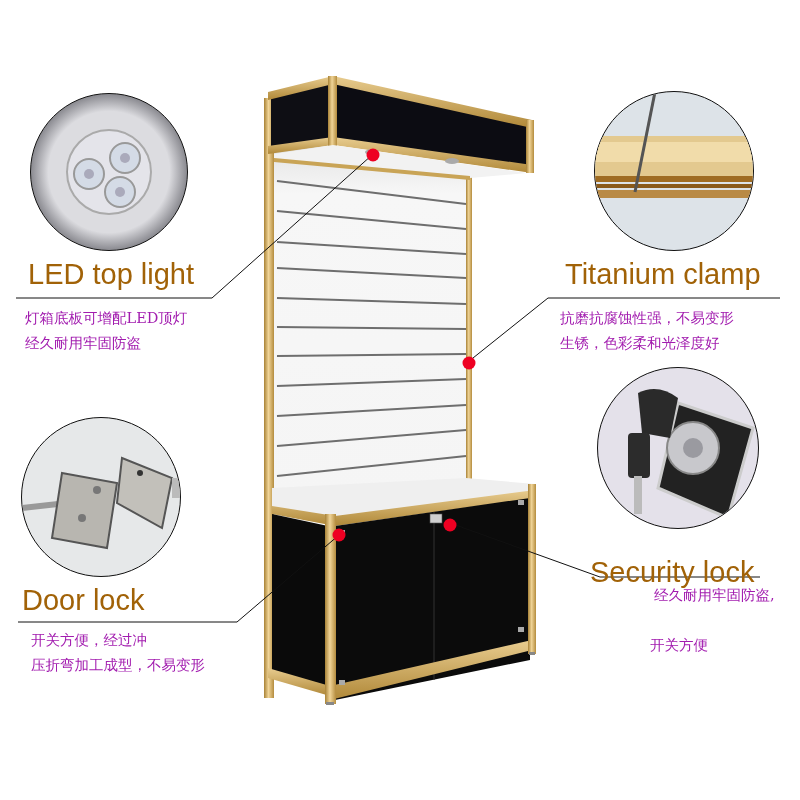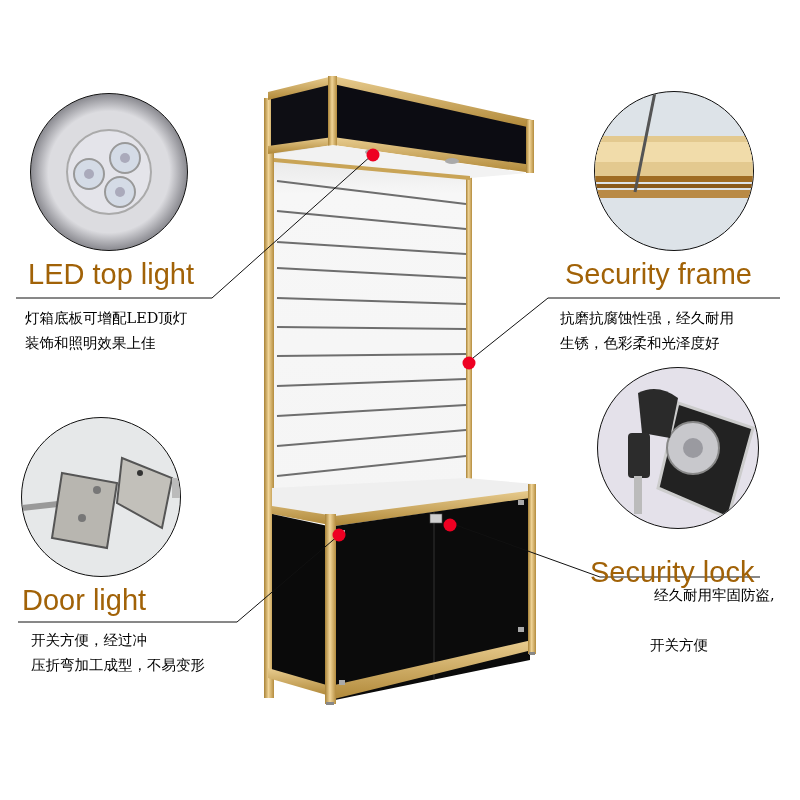--- a/index.html
+++ b/index.html
@@ -1,19 +1,19 @@
 <!DOCTYPE html>
 <html><head>
 <meta charset="utf-8">
 <style>
   html, body { margin:0; padding:0; background:#ffffff; }
   body { width:800px; height:800px; position:relative; overflow:hidden; font-family:"Liberation Sans", "DejaVu Sans", sans-serif; }
   .abs { position:absolute; }
   .title { position:absolute; font-size:29px; color:#a16207; white-space:nowrap; letter-spacing:0px; }
-  .desc { position:absolute; font-family:"DejaVu Serif", "Liberation Serif", serif; font-size:14.5px; color:#000000; line-height:25px; white-space:nowrap; }
+  .desc { position:absolute; font-family:"DejaVu Serif", "Liberation Serif", serif; font-size:14.5px; color:#a21caf; line-height:25px; white-space:nowrap; }
   .circle { position:absolute; border-radius:50%; border:1.5px solid #111; overflow:hidden; }
   svg { position:absolute; left:0; top:0; }
 </style>
 </head>
 <body>
 
 <div class="abs" style="left:0;top:0;width:800px;height:800px;">
 <svg width="800" height="800" viewBox="0 0 800 800">
   <defs>
     <linearGradient id="goldV" x1="0" x2="1" y1="0" y2="0">
@@ -150,31 +150,31 @@
     <circle cx="95" cy="80" r="10" fill="#9a9aa0"></circle>
     <path d="M40,25 q20,-10 40,5 l-8,40 l-28,-5 z" fill="#2a2a2a"></path>
     <rect x="30" y="65" width="22" height="45" rx="4" fill="#2c2c2c"></rect>
     <rect x="36" y="108" width="8" height="38" fill="#bbb"></rect>
   </svg>
 </div>
 
 <div>
   <div class="title" style="left:28px;top:258px;">LED top light</div>
   <div class="desc" style="left:25px;top:306px;">灯箱底板可增配LED顶灯</div>
-  <div class="desc" style="left:25px;top:331px;">装饰和照明效果上佳</div>
+  <div class="desc" style="left:25px;top:331px;">经久耐用牢固防盗</div>
 </div>
 
 <div>
-  <div class="title" style="left:565px;top:258px;">Security frame</div>
-  <div class="desc" style="left:560px;top:306px;">抗磨抗腐蚀性强，经久耐用</div>
+  <div class="title" style="left:565px;top:258px;">Titanium clamp</div>
+  <div class="desc" style="left:560px;top:306px;">抗磨抗腐蚀性强，不易变形</div>
   <div class="desc" style="left:560px;top:331px;">生锈，色彩柔和光泽度好</div>
 </div>
 
 <div>
-  <div class="title" style="left:22px;top:584px;">Door light</div>
+  <div class="title" style="left:22px;top:584px;">Door lock</div>
   <div class="desc" style="left:31px;top:628px;">开关方便，经过冲</div>
   <div class="desc" style="left:31px;top:653px;">压折弯加工成型，不易变形</div>
 </div>
 
 <div>
   <div class="title" style="left:590px;top:540px;margin-top:16px;">Security lock</div>
   <div class="desc" style="left:654px;top:583px;">经久耐用牢固防盗,</div>
   <div class="desc" style="left:622px;top:633px;margin-left:28px;">开关方便</div>
 </div>
 

